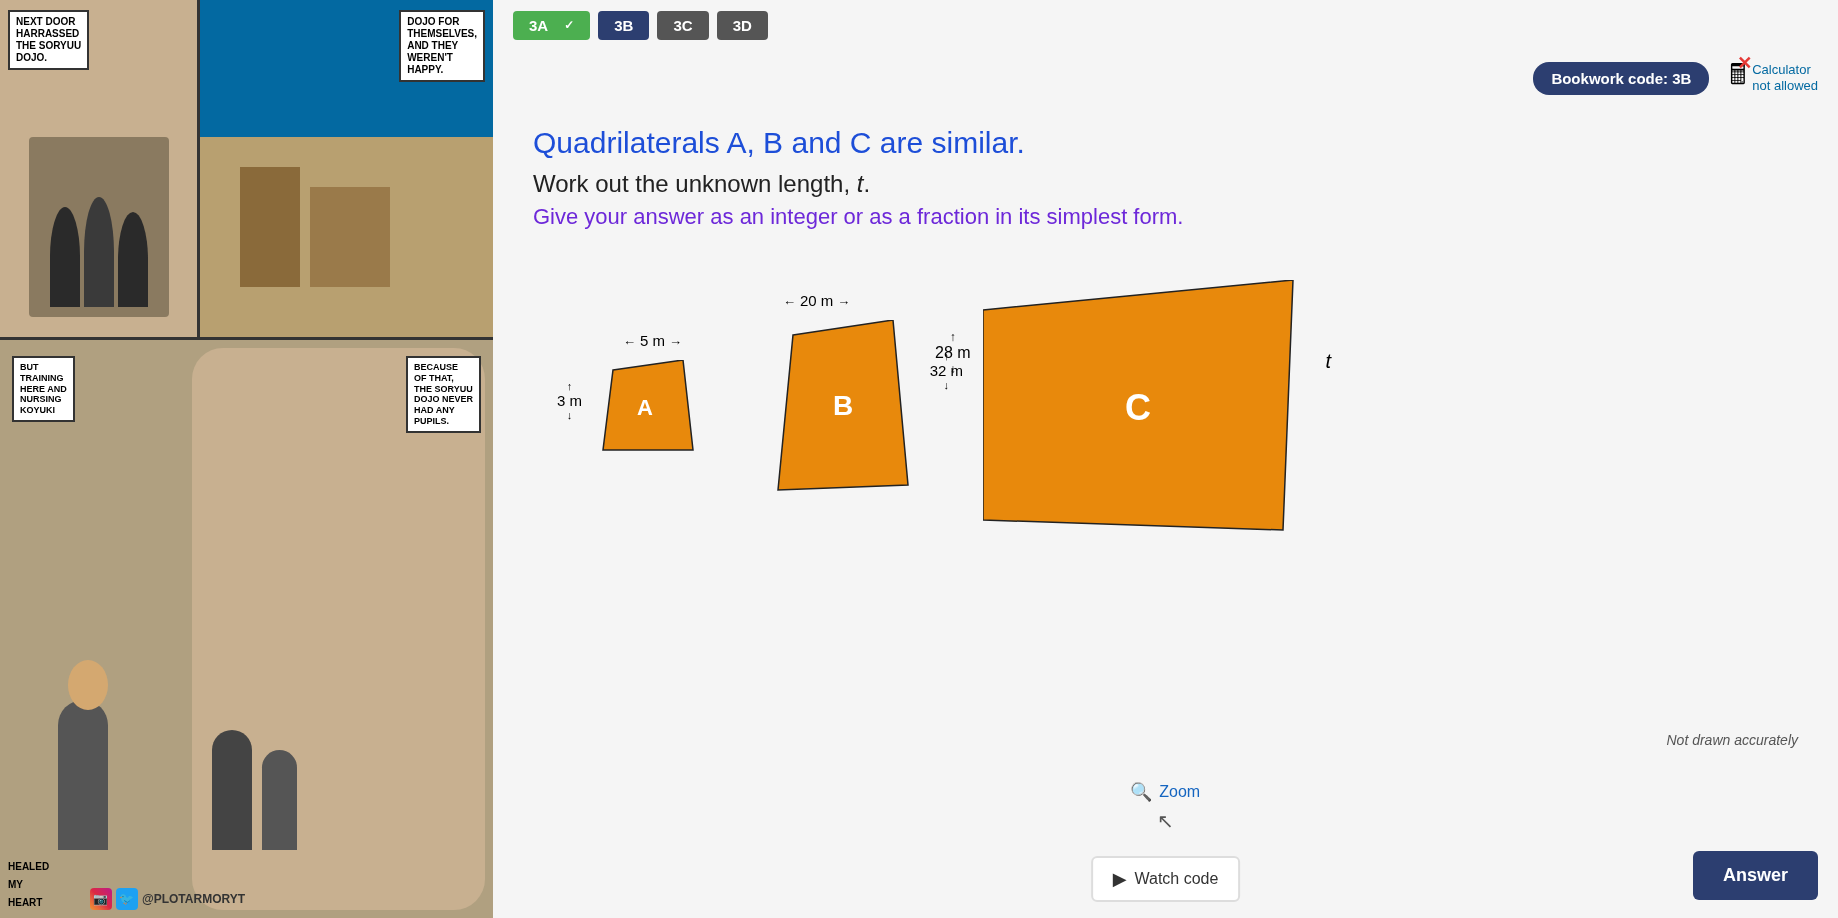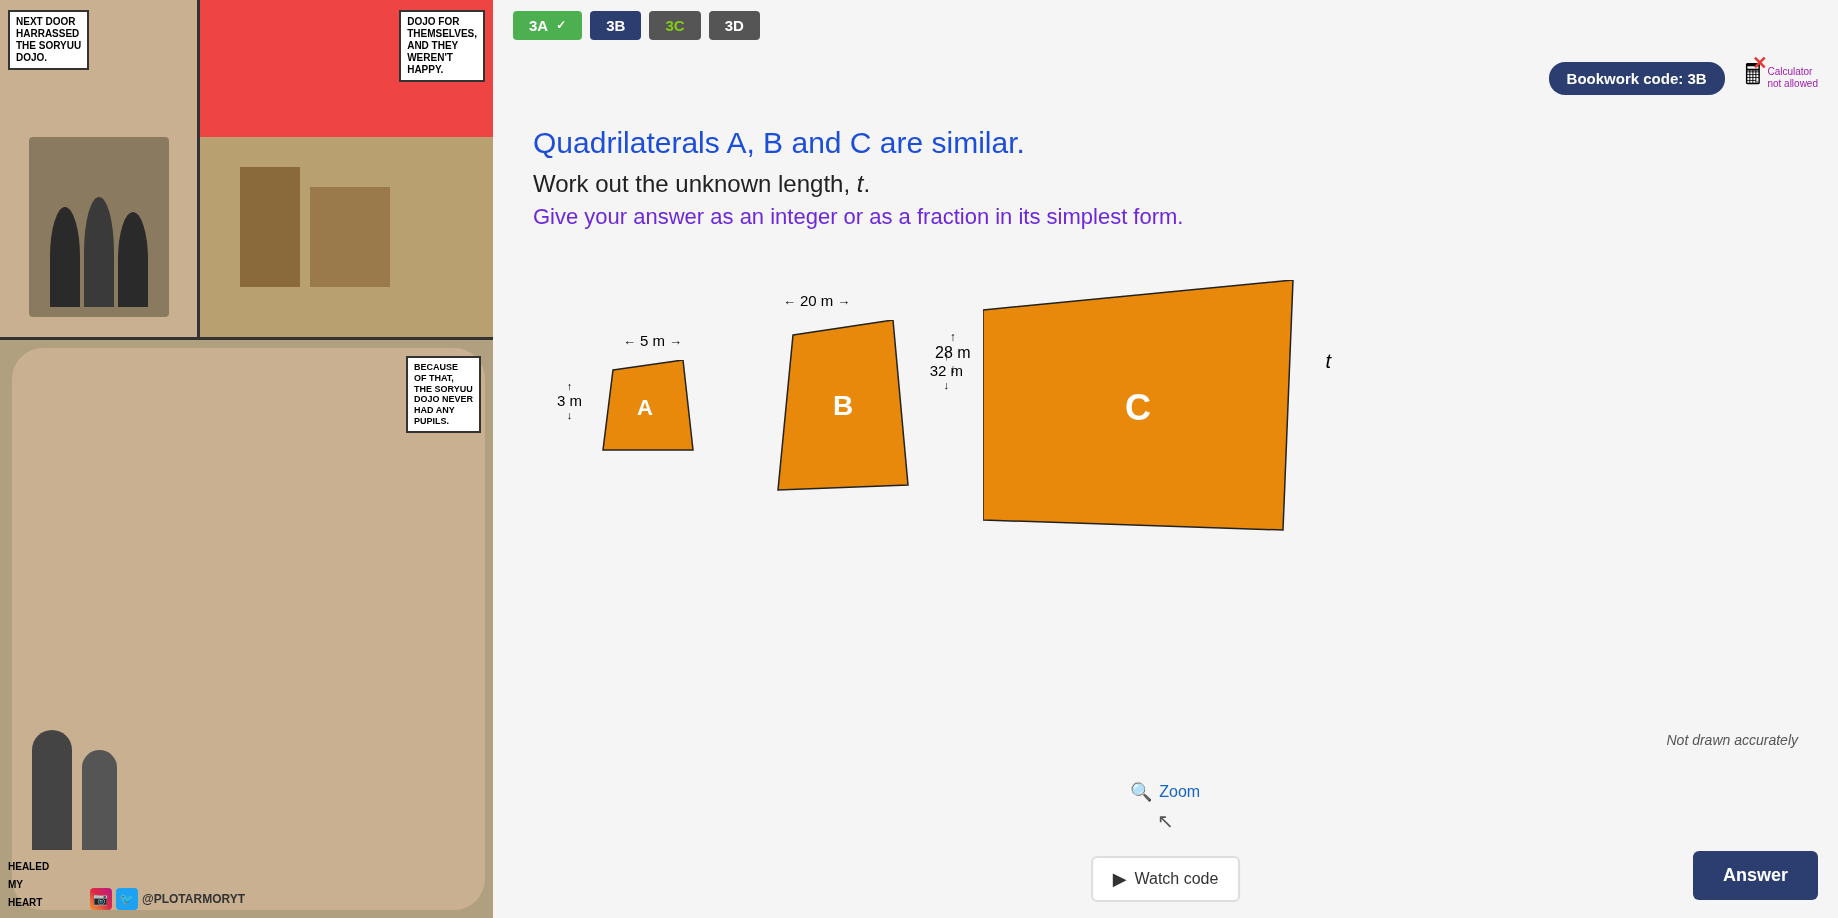--- a/index.html
+++ b/index.html
@@ -131,36 +131,36 @@
 
     .tab-btn {
       padding: 6px 16px;
       border: none;
       border-radius: 4px;
       font-size: 15px;
       font-weight: bold;
       cursor: pointer;
       display: flex;
       align-items: center;
-      gap: 8px;
+      gap: 16px;
     }
 
     .tab-3a {
       background: #4caf50;
       color: white;
     }
 
     .tab-3b {
       background: #2c3e70;
       color: white;
     }
 
     .tab-3c {
       background: #555;
-      color: #84cc16;
+      color: #ffffff;
     }
 
     .tab-3d {
       background: #555;
       color: white;
     }
 
     .check-icon {
       color: white;
       font-size: 12px;
@@ -184,22 +184,22 @@
       font-weight: bold;
     }
 
     .calculator-info {
       display: flex;
       align-items: center;
       gap: 6px;
     }
 
     .calc-label {
-      font-size: 10px;
-      color: #a21caf;
+      font-size: 13px;
+      color: #0369a1;
       line-height: 1.2;
     }
 
     
     .question-area {
       flex: 1;
       padding: 20px 40px;
       position: relative;
     }
 
@@ -315,31 +315,37 @@
         <div class="manga-text-box manga-text-top-left" style="font-size:10px;">NEXT DOOR<br>HARRASSED<br>THE SORYUU<br>DOJO.</div>
 
         <div style="position:absolute;bottom:20px;left:50%;transform:translateX(-50%);width:140px;height:180px;background:#8a7a60;border-radius:4px;overflow:hidden;">
           <div style="display:flex;gap:4px;justify-content:center;align-items:flex-end;height:100%;padding-bottom:10px;">
             <div style="width:30px;height:100px;background:#2a2a2a;border-radius:50% 50% 0 0;"></div>
             <div style="width:30px;height:110px;background:#3a3a3a;border-radius:50% 50% 0 0;"></div>
             <div style="width:30px;height:95px;background:#2a2a2a;border-radius:50% 50% 0 0;"></div>
           </div>
         </div>
       </div>
-      <div class="manga-panel-right" style="background:#ef4444;text-decoration:underline;">
+      <div class="manga-panel-right" style="background:#0369a1;text-decoration:underline;">
         <div class="manga-text-box manga-text-top-right" style="font-size:10px;">DOJO FOR<br>THEMSELVES,<br>AND THEY<br>WEREN'T<br>HAPPY.</div>
 
         <div style="position:absolute;bottom:0;left:0;right:0;height:200px;background:#b8a070;"></div>
         <div style="position:absolute;bottom:50px;left:40px;width:60px;height:120px;background:#8a6a3a;"></div>
         <div style="position:absolute;bottom:50px;left:110px;width:80px;height:100px;background:#9a7a4a;"></div>
       </div>
     </div>
 
     <div class="manga-bottom" style="background:#b0a080;">
       <div style="display:flex;height:100%;">
+        <div style="width:180px;position:relative;">
+          <div class="manga-text-box" style="font-size:9px;position:absolute;top:8px;left:4px;">BUT<br>TRAINING<br>HERE AND<br>NURSING<br>KOYUKI</div>
+
+          <div style="position:absolute;bottom:60px;left:50px;width:50px;height:150px;background:#555;border-radius:25px 25px 0 0;"></div>
+          <div style="position:absolute;bottom:200px;left:60px;width:40px;height:50px;background:#d4a870;border-radius:50%;"></div>
+        </div>
         <div style="flex:1;position:relative;background:#c8b090;margin-left:4px;border-radius:31px;">
           <div class="manga-text-box" style="font-size:9px;position:absolute;top:8px;right:4px;">BECAUSE<br>OF THAT,<br>THE SORYUU<br>DOJO NEVER<br>HAD ANY<br>PUPILS.</div>
 
           <div style="position:absolute;bottom:60px;left:20px;width:40px;height:120px;background:#444;border-radius:20px 20px 0 0;"></div>
           <div style="position:absolute;bottom:60px;left:70px;width:35px;height:100px;background:#555;border-radius:18px 18px 0 0;"></div>
         </div>
       </div>
 
       <div style="position:absolute;bottom:8px;left:8px;">
         <span style="font-size:10px;font-weight:bold;font-family:Arial Black,sans-serif;text-transform:uppercase;">HEALED<br>MY<br>HEART</span>

